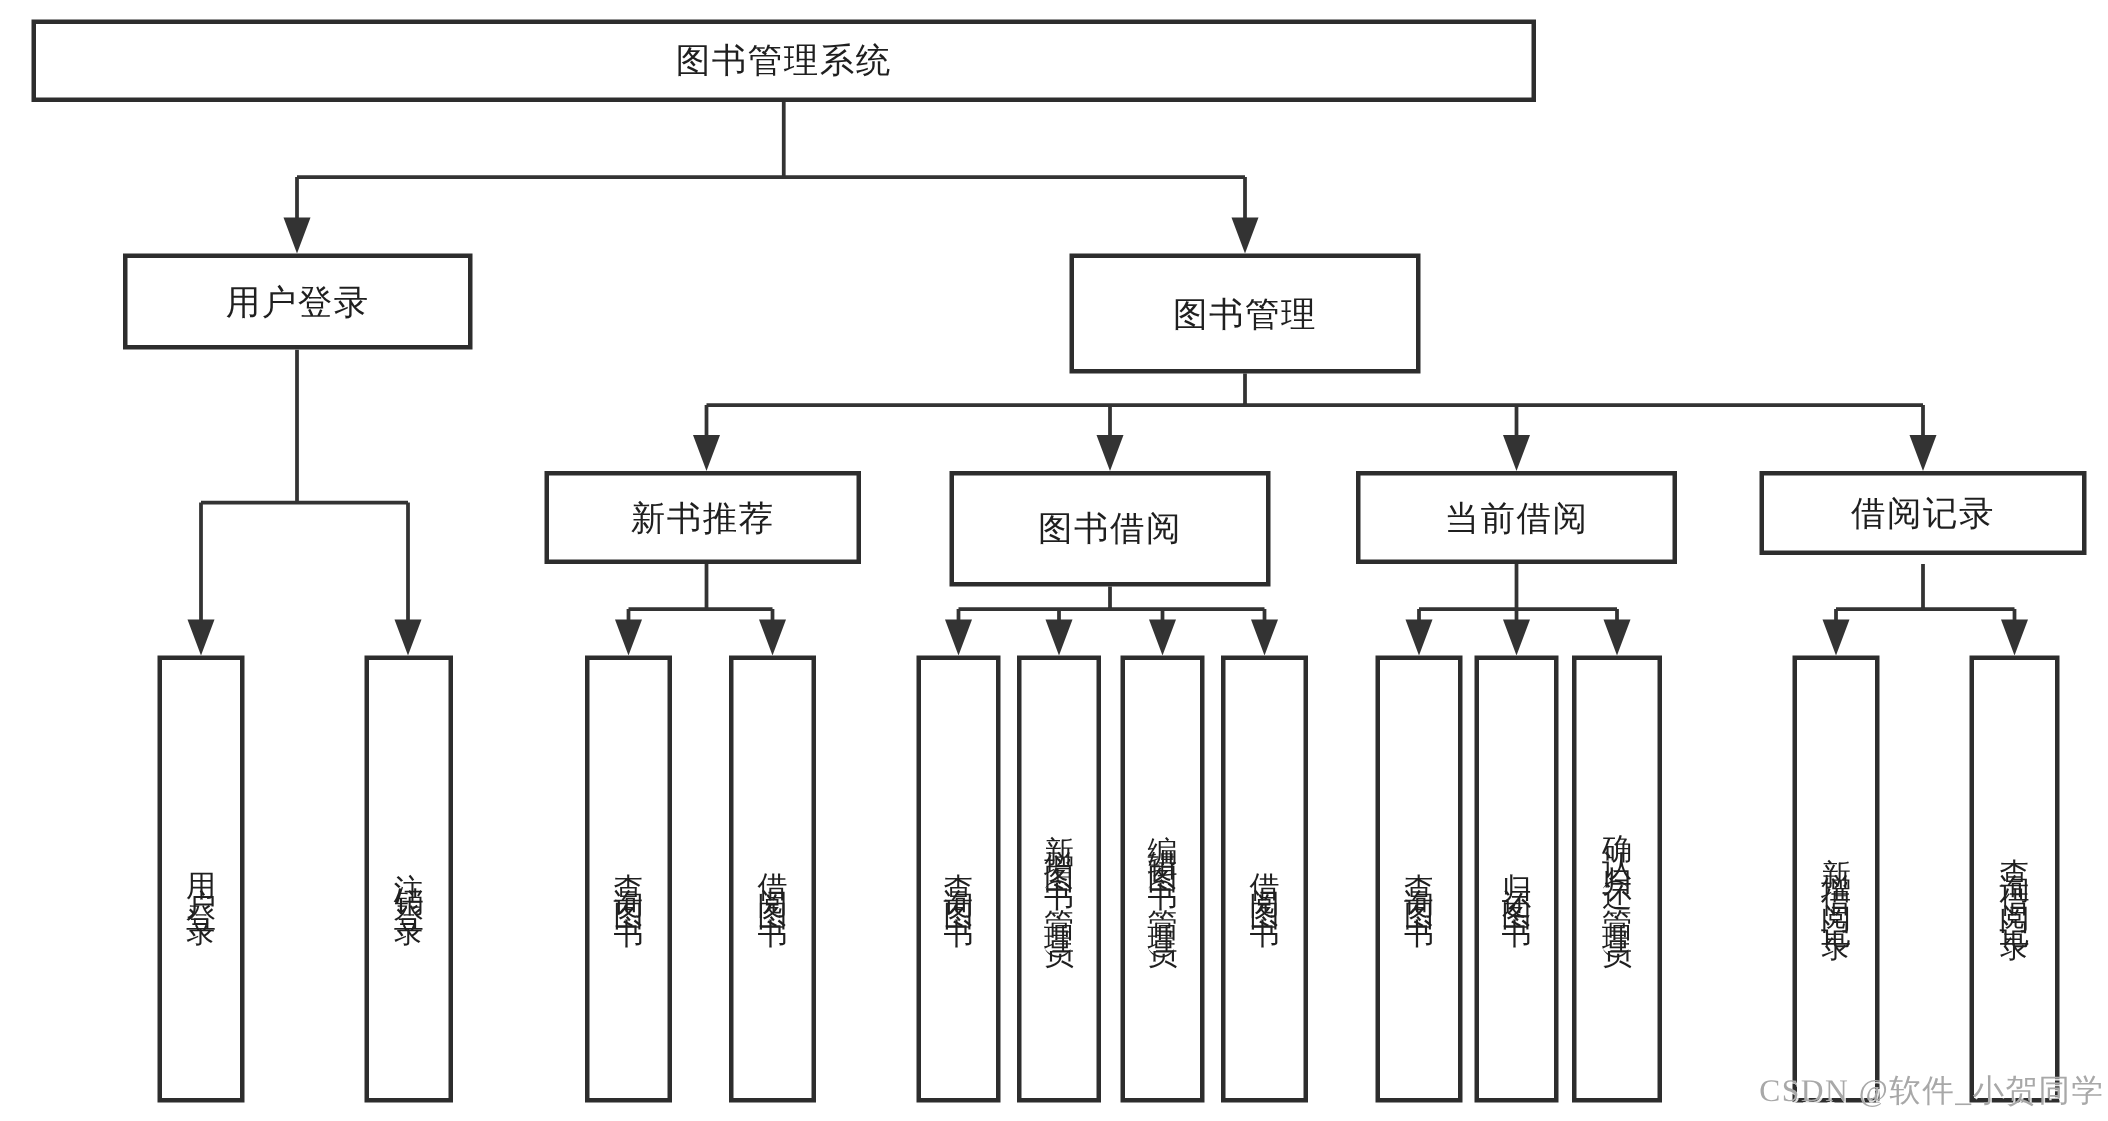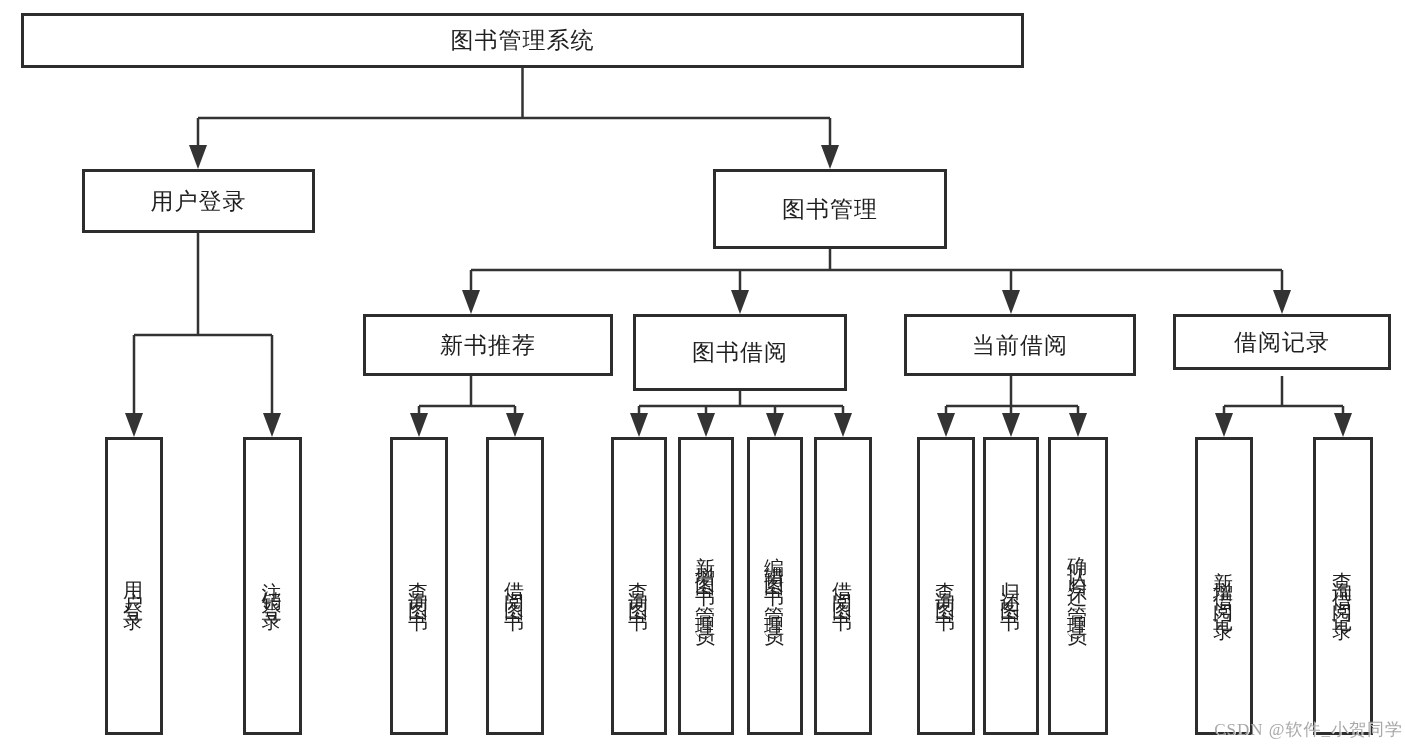--- a/index.html
+++ b/index.html
@@ -46,21 +46,21 @@
     font-size: 20px;
     letter-spacing: 10px;
     color: #1f1f1f;
     z-index: 2;
     overflow: hidden;
   }
   .watermark {
     position: absolute;
     right: 2px;
     bottom: 6px;
-    font-size: 17px;
+    font-size: 21px;
     color: #a8a8a8;
     letter-spacing: 1px;
     text-shadow: 1px 1px 0 rgba(255,255,255,0.85);
     z-index: 5;
     white-space: nowrap;
   }
 </style>
 </head>
 <body>
 
@@ -95,23 +95,23 @@
       <polygon points="1069,413 1087,413 1078,437" fill="#333333"></polygon>
       <polygon points="1215,413 1233,413 1224,437" fill="#333333"></polygon>
       <polygon points="1334,413 1352,413 1343,437" fill="#333333"></polygon>
     </svg>
 
   <div class="hbox" style="left:21px;top:13px;width:1003px;height:55px">图书管理系统</div>
 
   <div class="hbox" style="left:82px;top:169px;width:233px;height:64px">用户登录</div>
   <div class="hbox" style="left:713px;top:169px;width:234px;height:80px">图书管理</div>
 
-  <div class="hbox" style="left:363px;top:314px;width:250px;height:62px">新书推荐</div>
+  <div class="hbox" style="left:363px;top:314px;width:211px;height:62px">新书推荐</div>
   <div class="hbox" style="left:633px;top:314px;width:214px;height:77px">图书借阅</div>
-  <div class="hbox" style="left:904px;top:314px;width:232px;height:62px">当前借阅</div>
+  <div class="hbox" style="left:904px;top:314px;width:214px;height:62px">当前借阅</div>
   <div class="hbox" style="left:1173px;top:314px;width:218px;height:56px">借阅记录</div>
 
   <div class="vbox" style="left:105px;width:58px">用户登录</div>
   <div class="vbox" style="left:243px;width:59px">注销登录</div>
 
   <div class="vbox" style="left:390px;width:58px">查询图书</div>
   <div class="vbox" style="left:486px;width:58px">借阅图书</div>
 
   <div class="vbox" style="left:611px;width:56px">查询图书</div>
   <div class="vbox" style="left:678px;width:56px">新增图书（管理员）</div>

